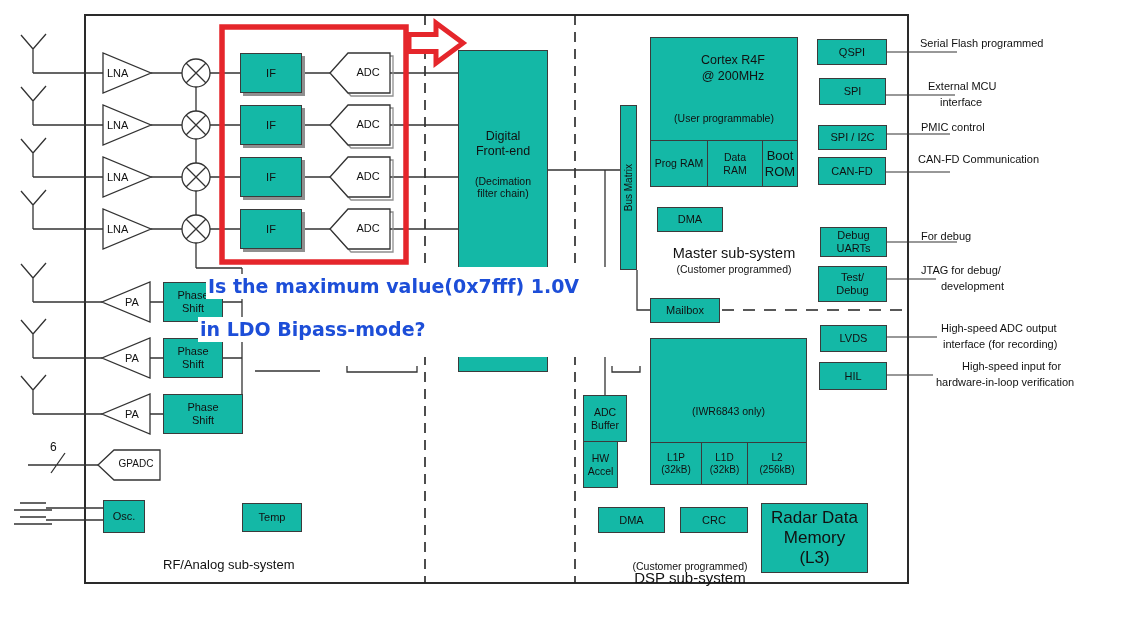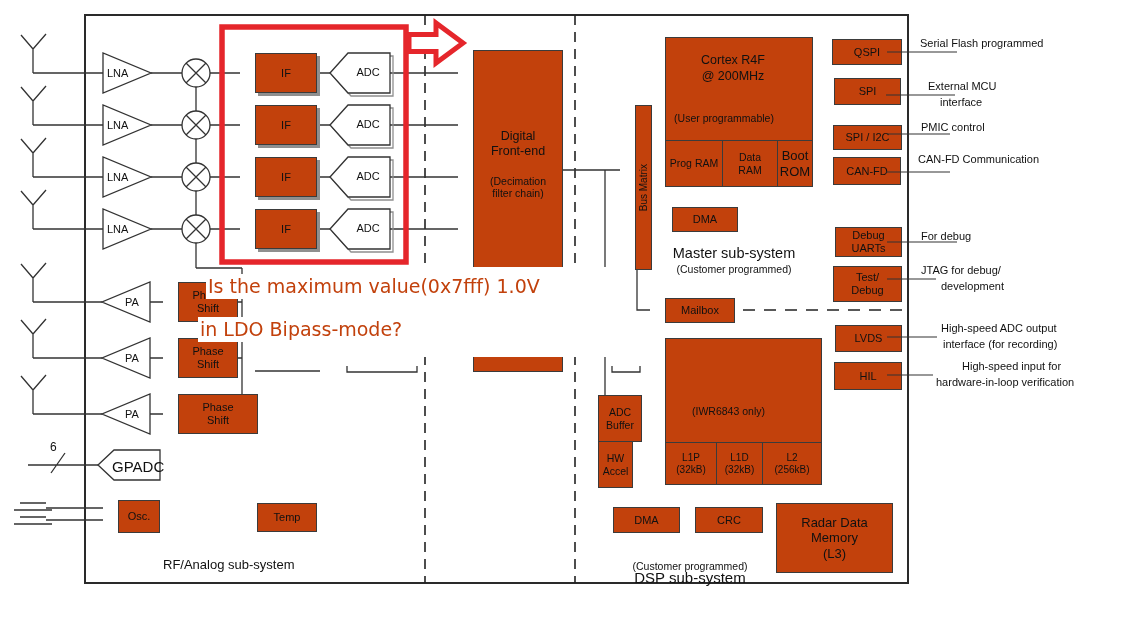--- a/index.html
+++ b/index.html
@@ -1,26 +1,26 @@
 <!DOCTYPE html>
 <html><head>
 <meta charset="utf-8">
 <style>
   html,body{margin:0;padding:0;background:#fff;font-family:"Liberation Sans",sans-serif;}
   #canvas{position:relative;width:1125px;height:634px;background:#fff;overflow:hidden;}
   .abs{position:absolute;}
-  .box{position:absolute;border:1.2px solid #3b3b3b;background:#c2410c;display:flex;flex-direction:column;
-       align-items:center;justify-content:center;text-align:center;font-size:11px;line-height:1.18;color:#111;box-sizing:border-box;margin-left:15px;}
+  .box{position:absolute;border:1.2px solid #3b3b3b;background:#14b8a6;display:flex;flex-direction:column;
+       align-items:center;justify-content:center;text-align:center;font-size:11px;line-height:1.18;color:#111;box-sizing:border-box;}
   .box span{display:block;}
   .shadowed{box-shadow:3px 3px 0 0 #8f8f8f;}
   .lbl{position:absolute;font-size:11px;color:#111;white-space:nowrap;}
   .clbl{position:absolute;text-align:center;color:#111;}
   .vtext{writing-mode:vertical-rl;transform:rotate(180deg);}
-  .redtext{position:absolute;background:#fff;color:#c2410c;font-family:"DejaVu Sans",sans-serif;
-           font-weight:normal;font-size:19px;white-space:nowrap;padding:1px 6px 2px 2px;}
+  .redtext{position:absolute;background:#fff;color:#1d4ed8;font-family:"DejaVu Sans",sans-serif;
+           font-weight:bold;font-size:19px;white-space:nowrap;padding:1px 6px 2px 2px;}
   svg{position:absolute;left:0;top:0;}
   .z1{z-index:1}.z2{z-index:2}.z3{z-index:3}.z4{z-index:4}.z5{z-index:5}
 </style>
 </head>
 <body>
 
 <div id="canvas">
 
   <svg class="z1" width="1125" height="634">
 
@@ -133,21 +133,21 @@
   <div class="box z2" style="left:163px;top:338px;width:60px;height:40px;">
       <span>Phase</span>
       <span>Shift</span>
     </div>
   <div class="box z2" style="left:163px;top:394px;width:80px;height:40px;">
       <span>Phase</span>
       <span>Shift</span>
     </div>
 
   <div class="lbl z2" style="left:50px;top:440px;font-size:12px;">6</div>
-  <div class="clbl z2" style="left:112px;top:458px;width:48px;font-size:15px;">GPADC</div>
+  <div class="clbl z2" style="left:112px;top:458px;width:48px;font-size:10px;">GPADC</div>
   <div class="box z2" style="left:103px;top:500px;width:42px;height:33px;">
       <span>Osc.</span>
     </div>
   <div class="box z2" style="left:242px;top:503px;width:60px;height:29px;">
       <span>Temp</span>
     </div>
   <div class="lbl z2" style="left:163px;top:557px;font-size:13px;">RF/Analog sub-system</div>
 
   <div class="box z2" style="left:458px;top:50px;width:90px;height:322px;justify-content:flex-start;padding-top:78px;">
     <span style="font-size:12.5px;">Digital</span>
@@ -212,21 +212,21 @@
     </div>
 
   <div class="box z2" style="left:598px;top:507px;width:67px;height:26px;">
       <span>DMA</span>
     </div>
   <div class="box z2" style="left:680px;top:507px;width:68px;height:26px;">
       <span>CRC</span>
     </div>
   <div class="clbl z2" style="left:600px;top:541px;width:180px;font-size:15px;margin-top:28px;">DSP sub-system</div>
   <div class="clbl z2" style="left:600px;top:560px;width:180px;font-size:10.5px;">(Customer programmed)</div>
-  <div class="box z2" style="left:761px;top:503px;width:117px;height:70px;font-size:13px;">
+  <div class="box z2" style="left:761px;top:503px;width:107px;height:70px;font-size:17px;">
       <span>Radar Data Memory</span>
       <span>(L3)</span>
     </div>
 
   <div class="box z2" style="left:817px;top:39px;width:70px;height:26px;">
       <span>QSPI</span>
     </div>
   <div class="box z2" style="left:819px;top:78px;width:67px;height:27px;">
       <span>SPI</span>
     </div>

